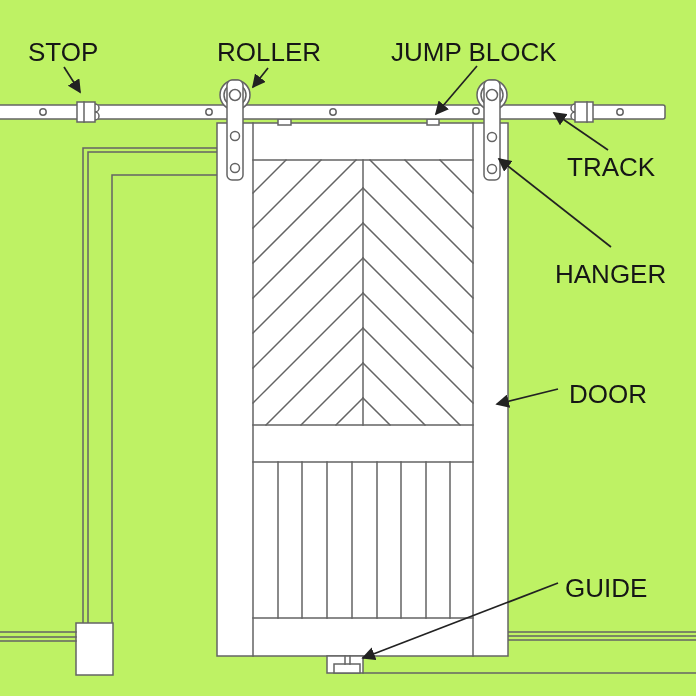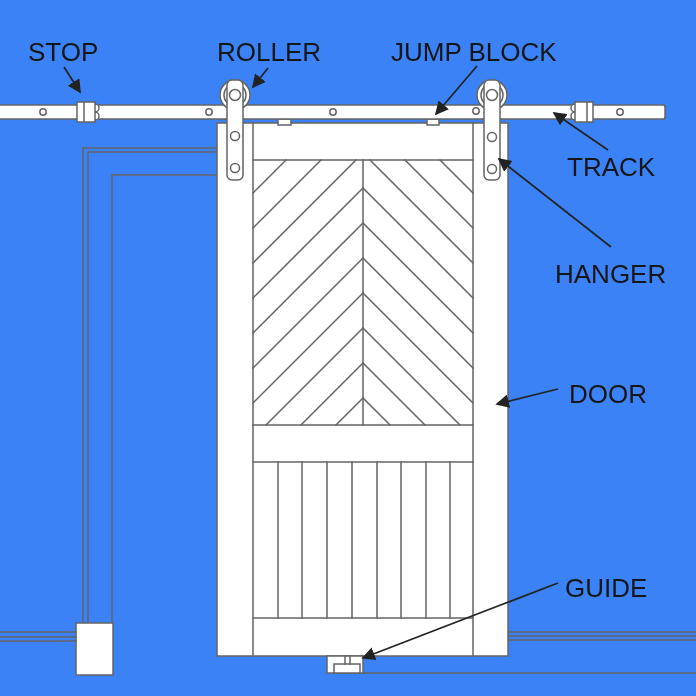--- a/index.html
+++ b/index.html
@@ -1,16 +1,16 @@
 <!DOCTYPE html>
 <html><head>
 <meta charset="utf-8">
 <style>
   html,body{margin:0;padding:0;background:#ffffff;}
-  .stage{width:696px;height:696px;background:#3b82f6;position:relative;overflow:hidden;
+  .stage{width:696px;height:696px;background:#bef264;position:relative;overflow:hidden;
          font-family:"Liberation Sans", sans-serif;}
   svg{display:block;}
   .draw{stroke:#646464;stroke-width:1.5;fill:none;stroke-linecap:square;}
   .drawf{stroke:#646464;stroke-width:1.5;fill:#ffffff;}
   .leader{stroke:#222222;stroke-width:1.7;fill:none;}
   .lbl{font-family:"Liberation Sans", sans-serif;font-size:26px;fill:#161616;}
 </style>
 </head>
 <body>
 

